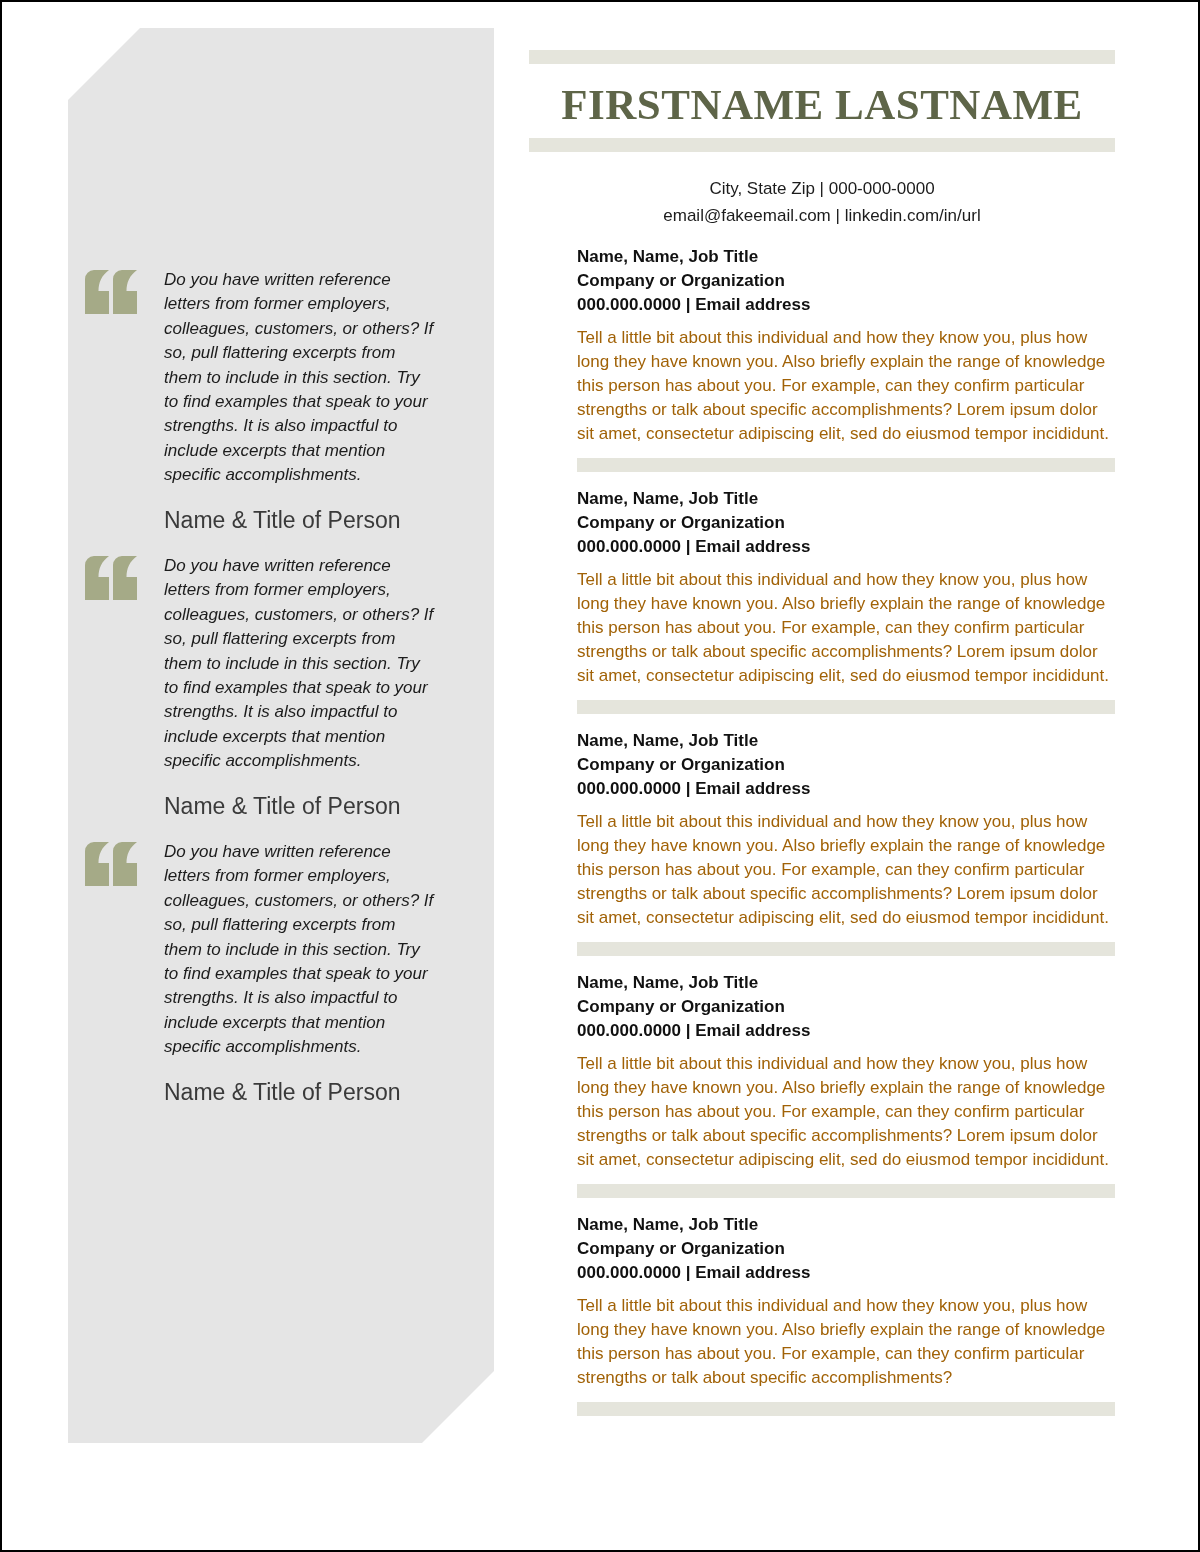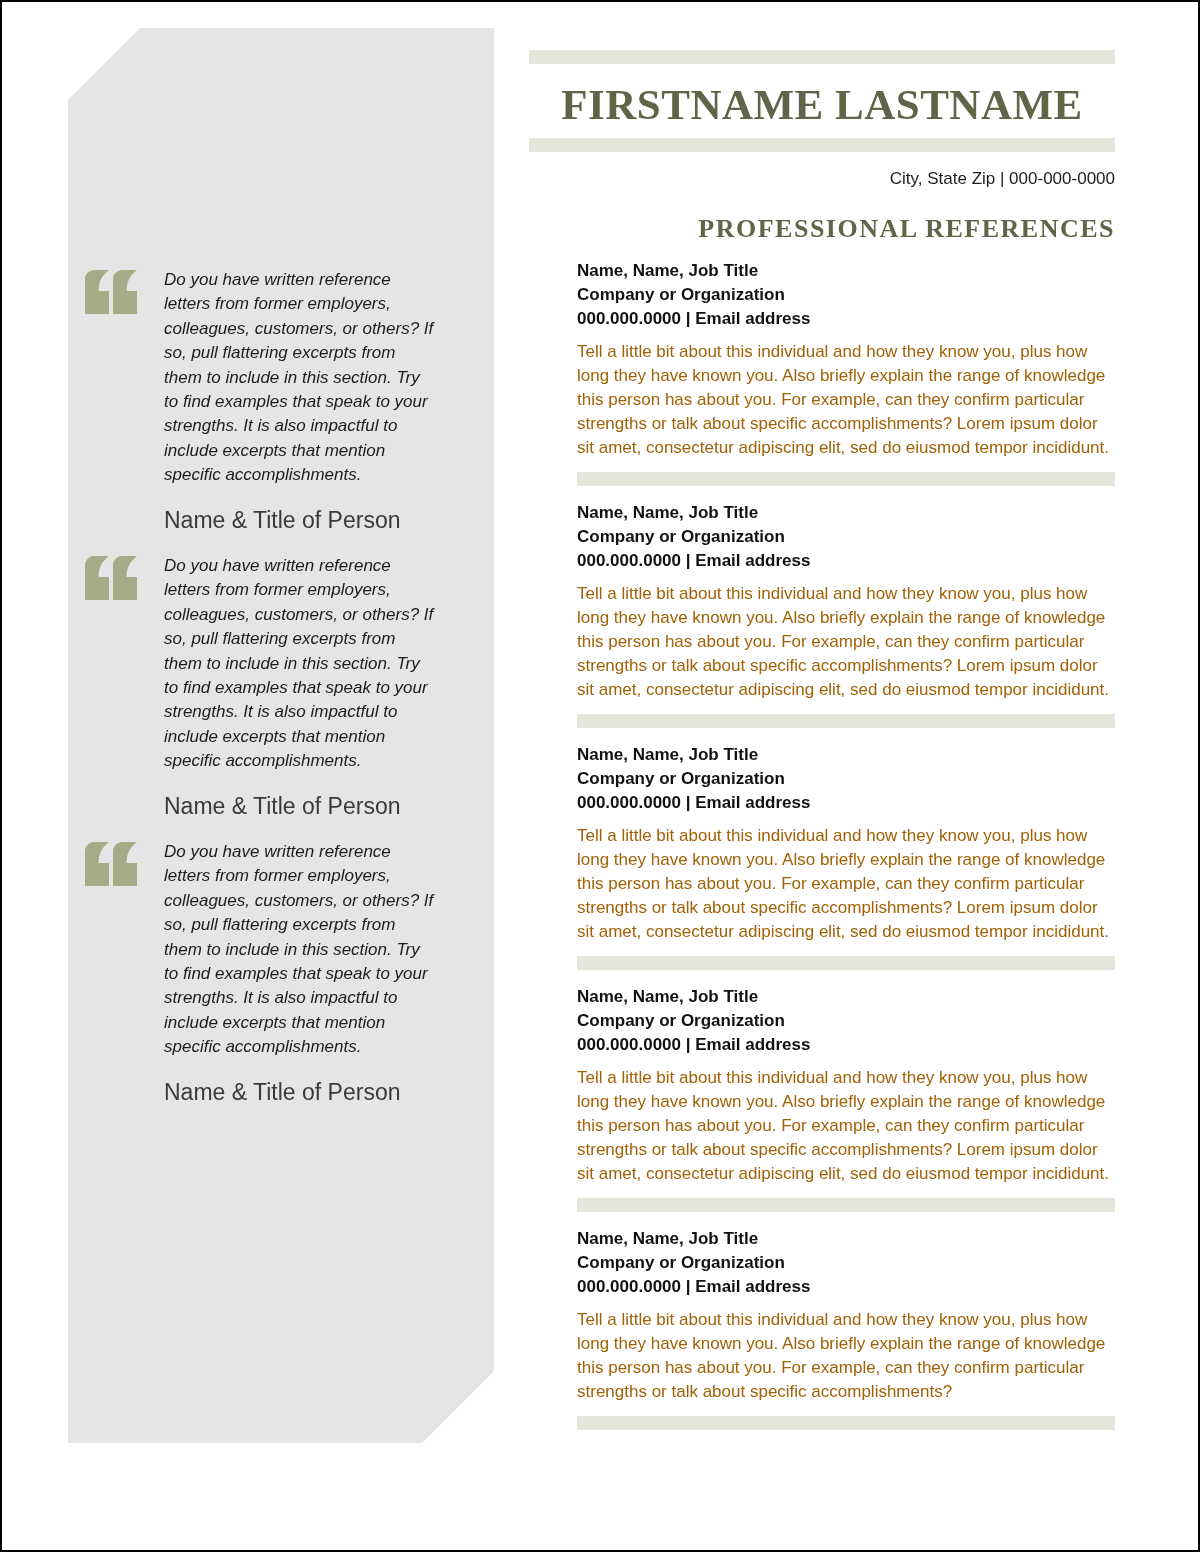--- a/index.html
+++ b/index.html
@@ -84,22 +84,22 @@
     line-height: 66px;
     text-align: center;
     font-family: "Liberation Serif", serif;
     font-weight: bold;
     font-size: 43px;
     letter-spacing: 0.5px;
     color: #5e6548;
     white-space: nowrap;
   }
   .contact {
-    margin-top: 13px;
-    text-align: right;
+    margin-top: 23px;
+    text-align: center;
     font-size: 17px;
     line-height: 27px;
     color: #1c1c1c;
   }
   .section-title {
     margin: 23px 0 0 0;
     text-align: right;
     font-family: "Liberation Serif", serif;
     font-weight: bold;
     font-size: 26px;
@@ -192,23 +192,23 @@
   </div>
 
   <div class="main-col">
 
     <div class="accent-bar bar-top"></div>
     <h1 class="doc-title">FIRSTNAME LASTNAME</h1>
     <div class="accent-bar bar-under-title"></div>
 
     <div class="contact">
       <div>City, State Zip  |  000-000-0000</div>
-    </div>
-
-    <h2 class="section-title">PROFESSIONAL REFERENCES</h2>
+      <div>email@fakeemail.com | linkedin.com/in/url</div>
+    </div>
+
 
     <div class="ref-block first">
       <div class="heading">
         <div>Name, Name, Job Title</div>
         <div>Company or Organization</div>
         <div>000.000.0000 | Email address</div>
       </div>
       <div class="ref-desc">Tell a little bit about this individual and how they know you, plus how
 long they have known you. Also briefly explain the range of knowledge
 this person has about you. For example, can they confirm particular

